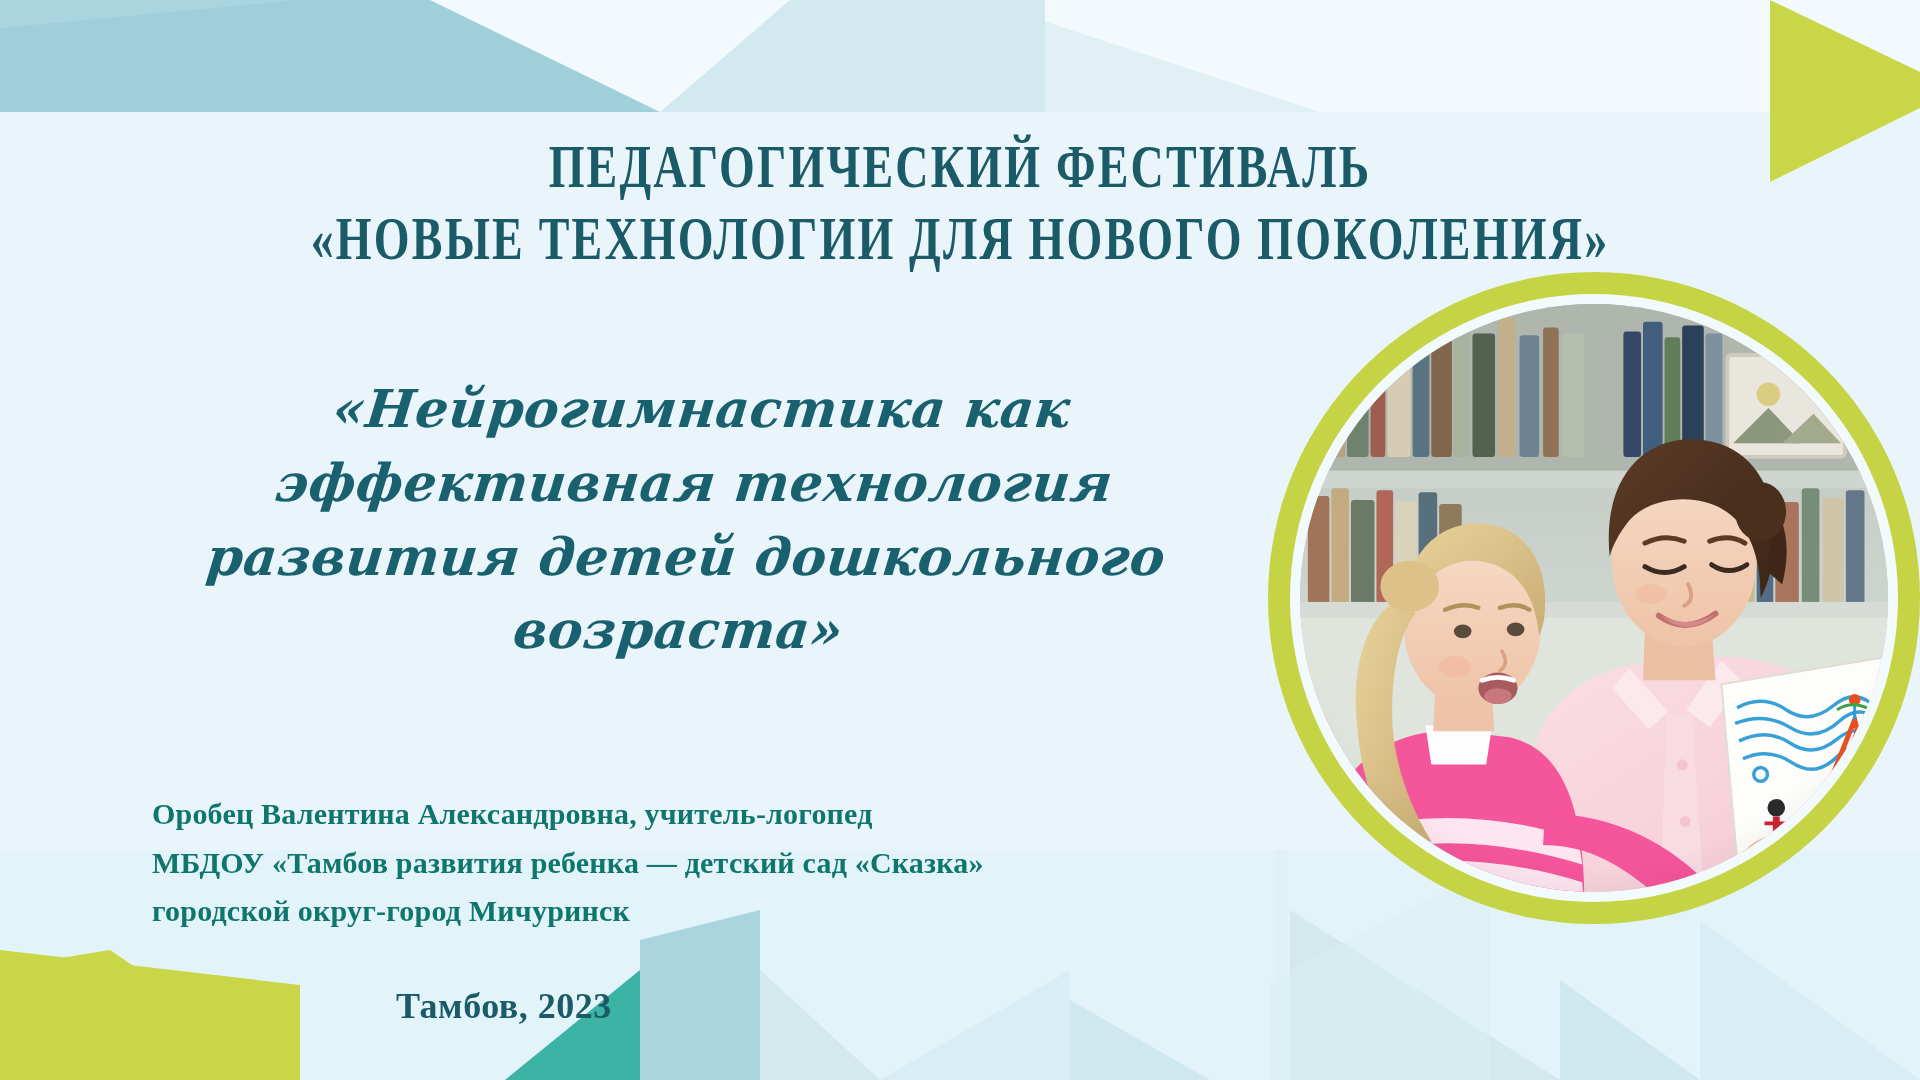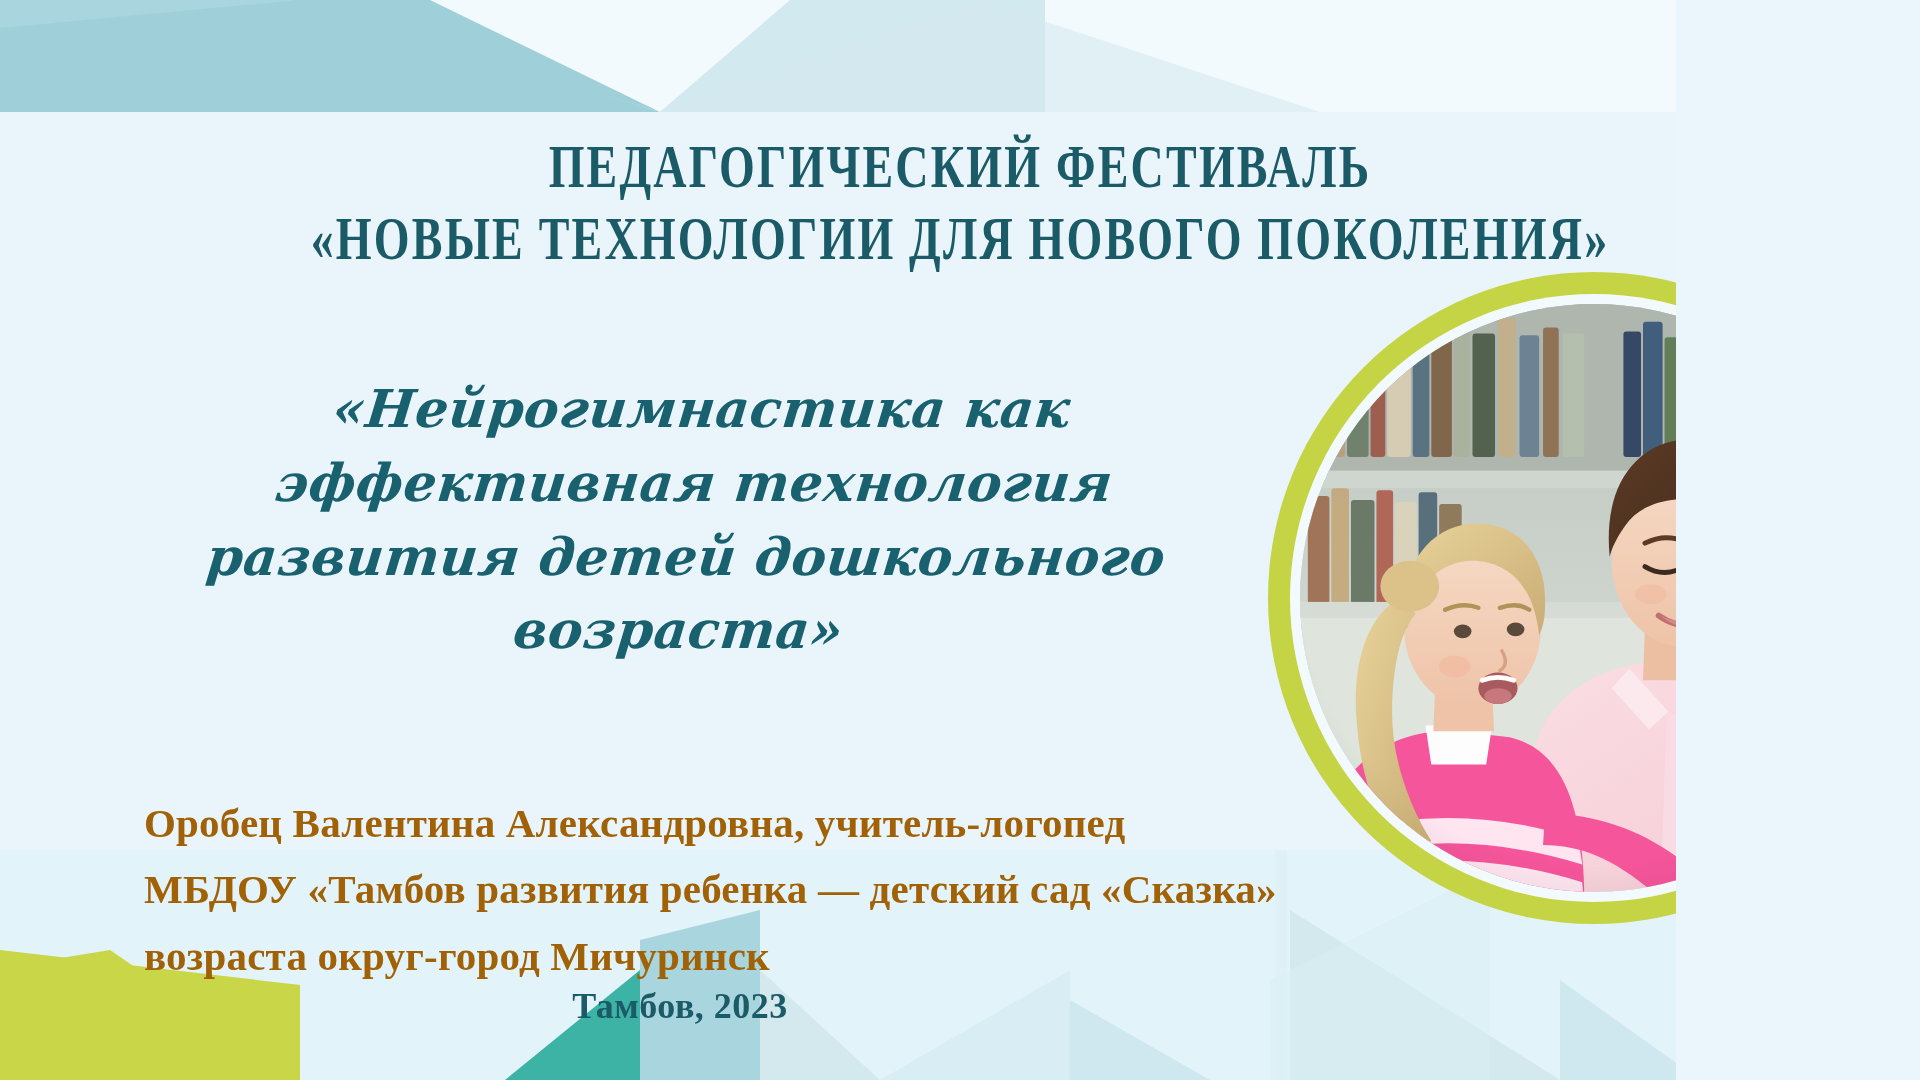--- a/index.html
+++ b/index.html
@@ -6,21 +6,21 @@
     margin: 0; padding: 0;
     width: 1920px; height: 1080px;
     overflow: hidden;
   }
   body {
     font-family: "Liberation Serif", "DejaVu Serif", serif;
     background: #eaf6fb;
   }
   #slide {
     position: relative;
-    width: 1676px;
+    width: 1920px;
     height: 1080px;
     background: #e9f5fb;
     overflow: hidden;
   }
 
   
   .deco { position: absolute; }
 
   
   #photo-ring {
@@ -76,36 +76,35 @@
     font-weight: bold;
     font-size: 52px;
     line-height: 1.42;
     letter-spacing: 0.5px;
     transform: skewX(-6deg);
   }
   #script-title span { display: block; }
 
   #credits {
     position: absolute;
-    left: 144px; top: 790px;
+    left: 152px; top: 790px;
     width: 1180px;
-    color: #a16207;
+    color: #0f766e;
     font-family: "Liberation Serif", "DejaVu Serif", serif;
     font-weight: bold;
-    font-size: 41px;
+    font-size: 30px;
     line-height: 1.62;
     letter-spacing: 0.2px;
   }
   #credits span { display: block; white-space: nowrap; }
 
   #place-year {
     position: absolute;
-    left: 360px; top: 985px;
+    left: 396px; top: 985px;
     width: 640px;
-    text-align: center;
     color: #1a5b67;
     font-family: "Liberation Serif", "DejaVu Serif", serif;
     font-weight: bold;
     font-size: 36px;
     letter-spacing: 0.5px;
   }
 </style>
 </head>
 <body>
 
@@ -373,18 +372,18 @@
   <div id="script-title">
     <span>«Нейрогимнастика как</span>
     <span>эффективная технология</span>
     <span>развития детей дошкольного</span>
     <span>возраста»</span>
   </div>
 
   <div id="credits">
     <span>Оробец Валентина Александровна, учитель-логопед</span>
     <span>МБДОУ «Тамбов развития ребенка — детский сад «Сказка»</span>
-    <span>возраста округ-город Мичуринск</span>
+    <span>городской округ-город Мичуринск</span>
   </div>
 
   <div id="place-year">Тамбов, 2023</div>
 
 </div>
 
 </body></html>

